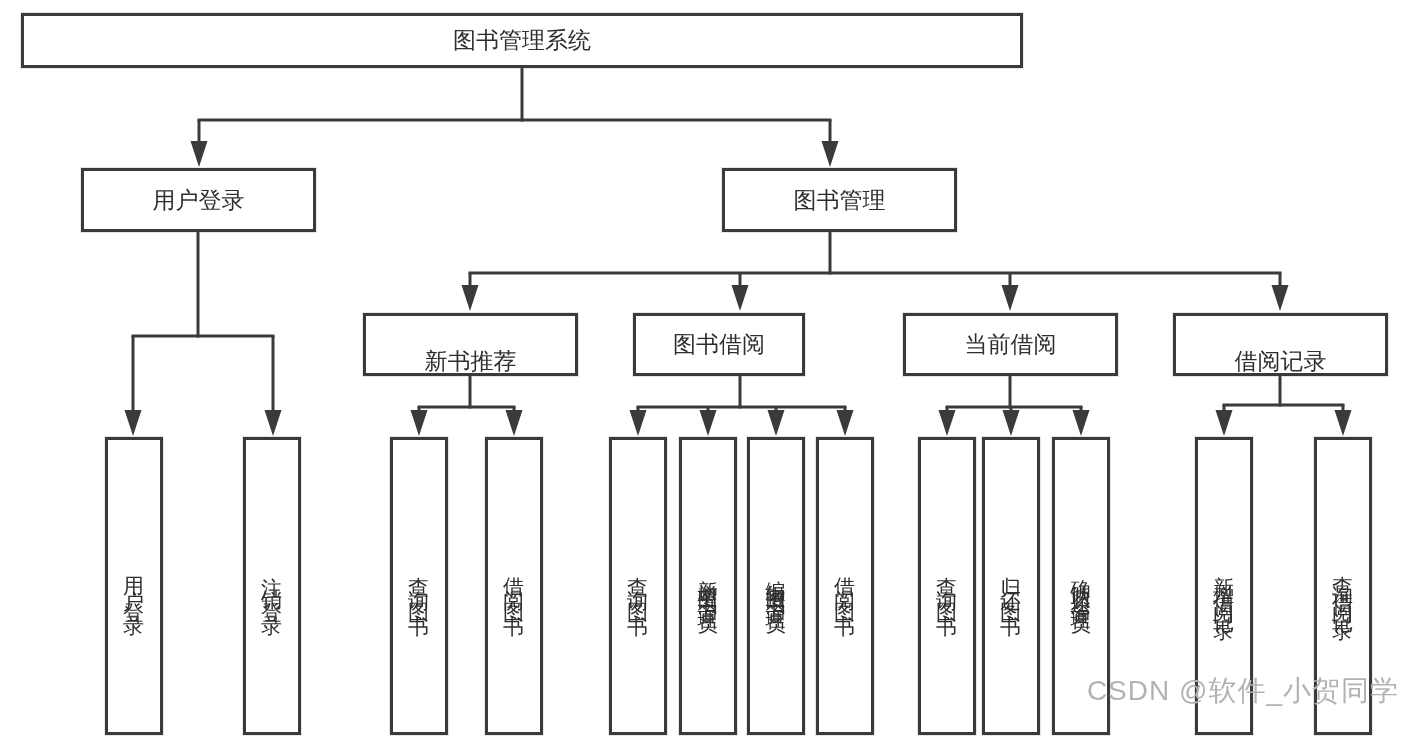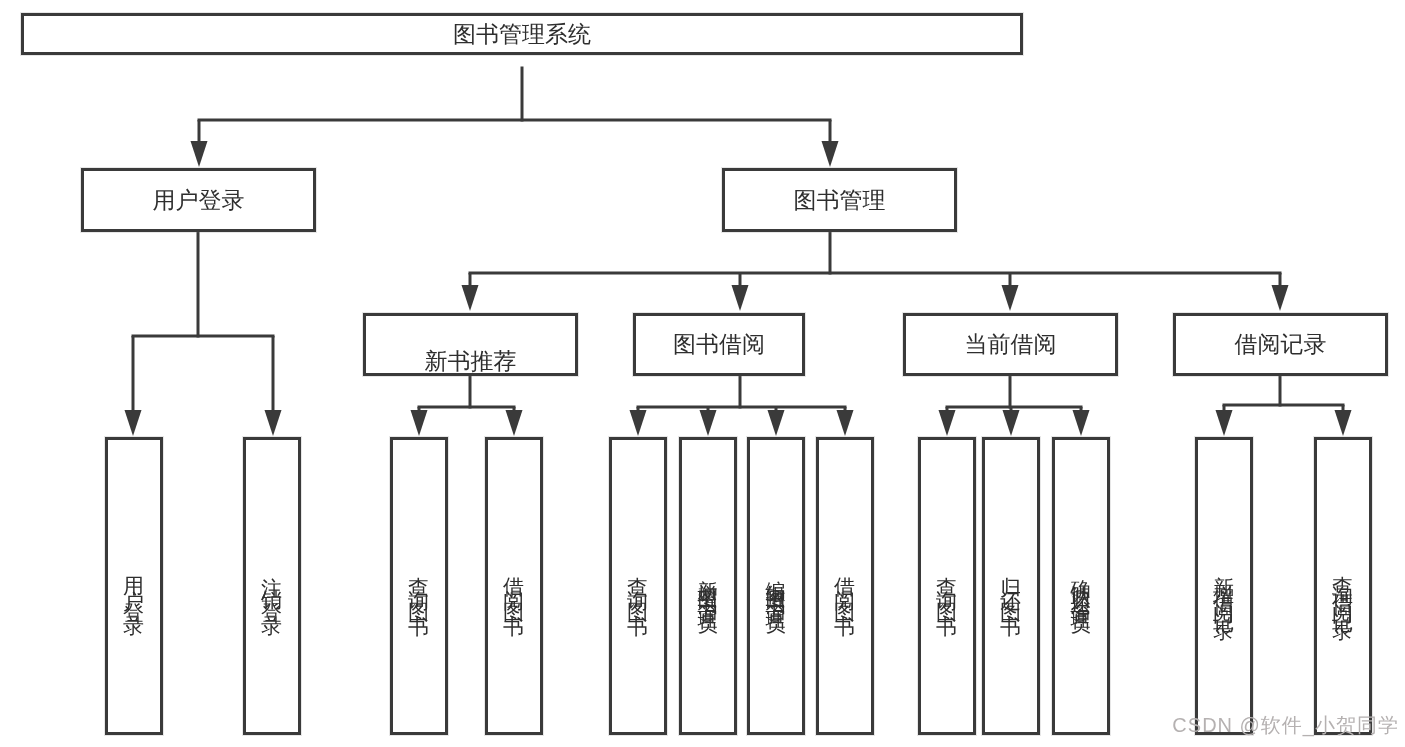--- a/index.html
+++ b/index.html
@@ -42,22 +42,22 @@
     writing-mode: vertical-rl;
     font-size: 21px;
     letter-spacing: 13px;
     line-height: 1;
   }
   .node.v .lbl.len6 { letter-spacing: 9px; }
   .node.v .lbl.len9 { letter-spacing: 5px; font-size: 20px; }
   .watermark {
     position: absolute;
     right: 6px;
-    top: 712px;
-    font-size: 20px;
+    top: 672px;
+    font-size: 28px;
     color: #b5b1b1;
     letter-spacing: 1px;
     white-space: nowrap;
   }
 </style>
 </head>
 <body>
 
 <div class="canvas">
   <svg class="connectors" viewBox="0 0 1405 747" xmlns="http://www.w3.org/2000/svg">
@@ -108,39 +108,39 @@
       <line x1="1011" y1="407" x2="1011" y2="412" stroke="#3a3a3a" stroke-width="3"></line>
       <polygon points="1002.5,410 1019.5,410 1011,436" fill="#3a3a3a"></polygon>
       <line x1="1081" y1="407" x2="1081" y2="412" stroke="#3a3a3a" stroke-width="3"></line>
       <polygon points="1072.5,410 1089.5,410 1081,436" fill="#3a3a3a"></polygon>
       <line x1="1224" y1="405" x2="1224" y2="412" stroke="#3a3a3a" stroke-width="3"></line>
       <polygon points="1215.5,410 1232.5,410 1224,436" fill="#3a3a3a"></polygon>
       <line x1="1343" y1="405" x2="1343" y2="412" stroke="#3a3a3a" stroke-width="3"></line>
       <polygon points="1334.5,410 1351.5,410 1343,436" fill="#3a3a3a"></polygon>
     </svg>
   <div id="boxes">
-      <div class="node h" style="left: 21px; top: 13px; width: 1002px; height: 42px;">
+      <div class="node h" style="left: 21px; top: 13px; width: 1002px; height: 55px;">
         <span class="lbl">图书管理系统</span>
       </div>
       <div class="node h" style="left: 81px; top: 168px; width: 235px; height: 64px;">
         <span class="lbl">用户登录</span>
       </div>
       <div class="node h" style="left: 712px; top: 168px; width: 235px; height: 64px; margin-left: 10px;">
         <span class="lbl">图书管理</span>
       </div>
       <div class="node h" style="left: 363px; top: 313px; width: 215px; height: 63px; align-items: flex-end;">
         <span class="lbl">新书推荐</span>
       </div>
       <div class="node h" style="left: 633px; top: 313px; width: 172px; height: 63px;">
         <span class="lbl">图书借阅</span>
       </div>
       <div class="node h" style="left: 903px; top: 313px; width: 215px; height: 63px;">
         <span class="lbl">当前借阅</span>
       </div>
-      <div class="node h" style="left: 1173px; top: 313px; width: 215px; height: 63px;">
+      <div class="node h" style="left: 1173px; top: 313px; width: 215px; height: 63px; align-items: flex-end;">
         <span class="lbl">借阅记录</span>
       </div>
       <div class="node v" style="left: 105px; top: 437px; width: 58px; height: 298px;">
         <span class="lbl">用户登录</span>
       </div>
       <div class="node v" style="left: 243px; top: 437px; width: 58px; height: 298px;">
         <span class="lbl">注销登录</span>
       </div>
       <div class="node v" style="left: 390px; top: 437px; width: 58px; height: 298px;">
         <span class="lbl">查询图书</span>

